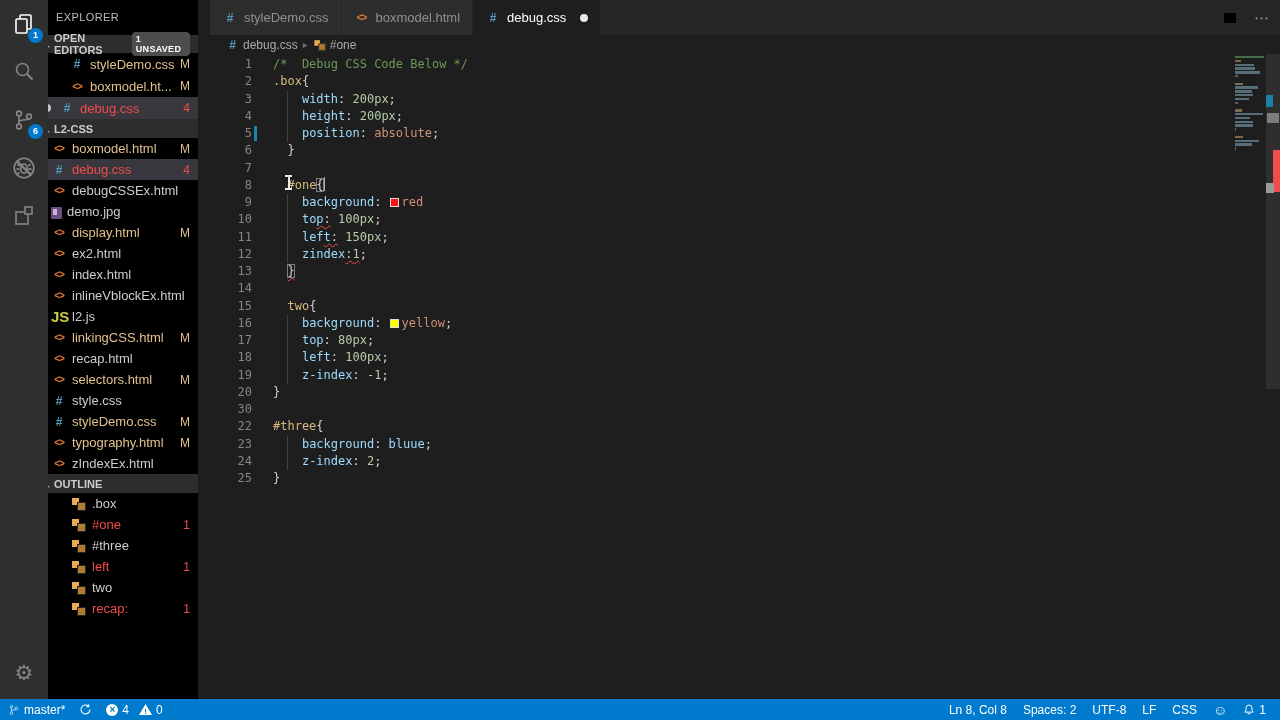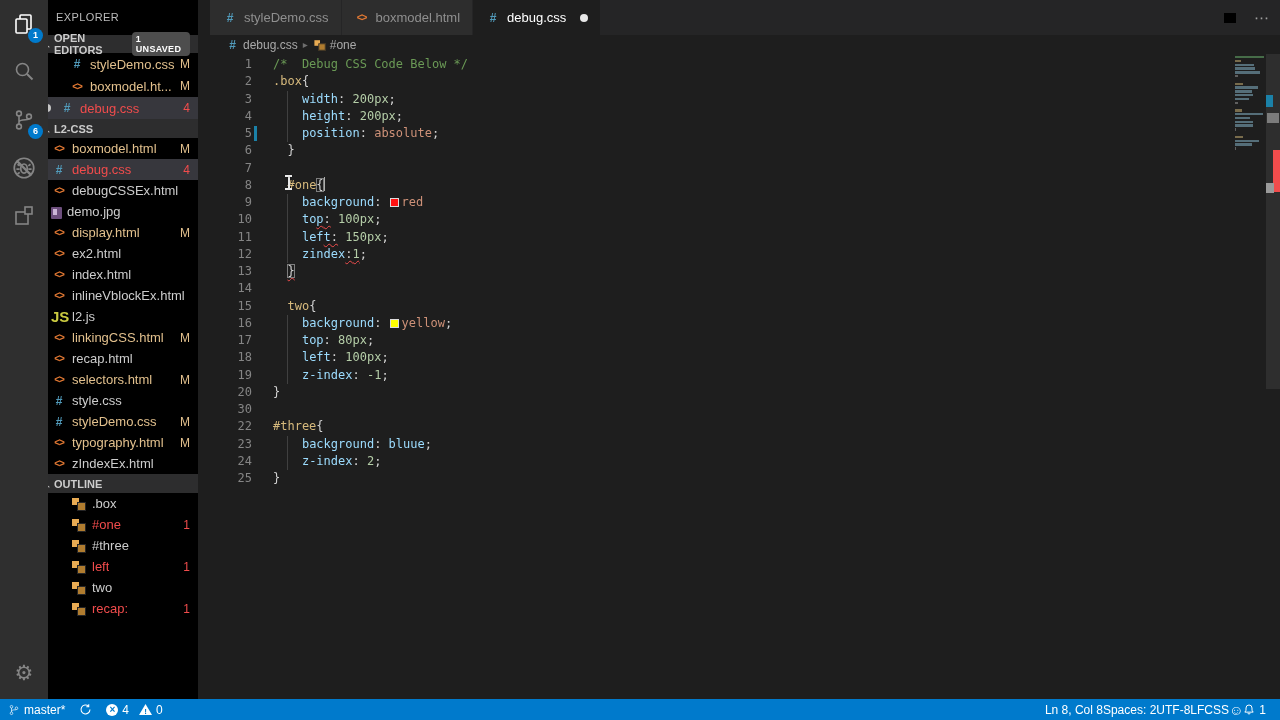--- a/index.html
+++ b/index.html
@@ -89,21 +89,21 @@
   
   .minimap { position:absolute; top:2px; right:16px; width:30px; }
   .mm-bar { position:absolute; left:1px; height:2.4px; opacity:.85; }
   .overview { position:absolute; top:0; right:0; width:14px; bottom:0; }
   .ov-slider { position:absolute; top:0; left:0; right:0; height:335px; background:rgba(121,121,121,.18); }
   .ov-mark { position:absolute; }
 
   
   .statusbar { position:absolute; left:0; right:0; bottom:0; height:21px; background:#007acc; color:#ffffff; display:flex; align-items:center; font-size:12px; z-index:6; }
   .sb-left { display:flex; align-items:center; padding-left:8px; gap:14px; }
-  .sb-right { margin-left:auto; display:flex; align-items:center; padding-right:14px; }
+  .sb-right { margin-left:auto; display:flex; align-items:center; gap:16px; padding-right:14px; }
   .sb-item { display:flex; align-items:center; gap:4px; cursor:pointer; white-space:nowrap; }
   .ic-error { width:12px; height:12px; border-radius:50%; background:#fff; color:#007acc; font-size:10px; font-weight:bold; line-height:12px; text-align:center; }
   .ic-warn { position:relative; width:13px; height:11px; background:#fff; clip-path:polygon(50% 0,100% 100%,0 100%); }
   .ic-warn::after { content:"!"; position:absolute; left:0; right:0; bottom:-1px; text-align:center; color:#007acc; font-size:8px; font-weight:bold; }
   .ic-smiley { font-size:14px; line-height:14px; }
   .statusbar svg { stroke:#fff; fill:none; stroke-width:1.3; }
 </style>
 </head>
 <body>
 

